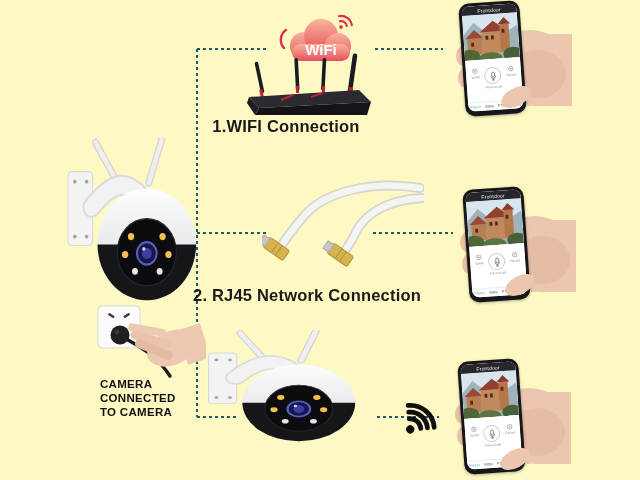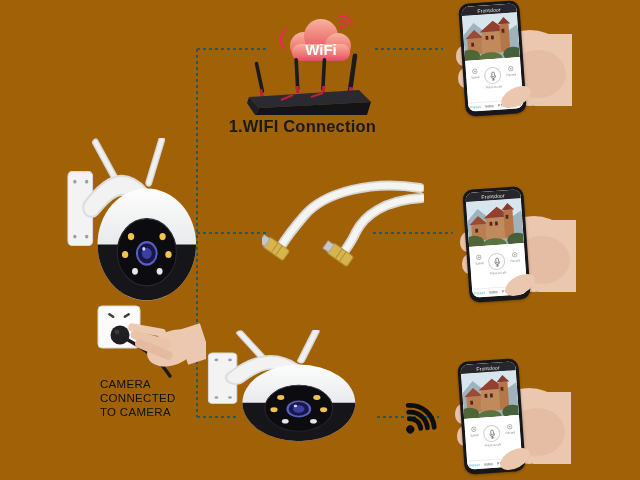--- a/index.html
+++ b/index.html
@@ -1,25 +1,25 @@
 <!DOCTYPE html>
 <html><head>
 <meta charset="utf-8">
 <style>
   html,body{margin:0;padding:0;background:#fff}
-  .stage{position:relative;width:640px;height:480px;background:#a16207;overflow:hidden;
+  .stage{position:relative;width:640px;height:480px;background:#fef9c3;overflow:hidden;
          font-family:"Liberation Sans",sans-serif}
   
   .dash-h{position:absolute;height:2px;
           background:repeating-linear-gradient(90deg,#1d5a6c 0 3px,transparent 3px 6px)}
   .dash-v{position:absolute;width:2px;
           background:repeating-linear-gradient(180deg,#1d5a6c 0 3px,transparent 3px 6px)}
   .heading{position:absolute;color:#1a1a1a;font-size:16.5px;font-weight:600;
-           text-align:right;letter-spacing:.2px;white-space:nowrap}
-  .power-note{position:absolute;left:100px;top:377px;font-weight:normal;font-size:11.5px;
+           text-align:center;letter-spacing:.2px;white-space:nowrap}
+  .power-note{position:absolute;left:100px;top:377px;font-weight:bold;font-size:11.5px;
               line-height:14px;color:#101010;letter-spacing:.3px}
   .art{position:absolute}
   
   .phone-group{position:absolute}
   .phone{position:absolute;width:61px;height:113px;background:#17171a;border-radius:10px;
          padding:3px 3px 5px 3px;box-sizing:border-box;transform:rotate(-4deg);
          box-shadow:0 1px 3px rgba(0,0,0,.3)}
   .screen{width:100%;height:100%;border-radius:7px;overflow:hidden;display:flex;
           flex-direction:column;background:#fff}
   .app-header{height:9px;min-height:9px;background:#26262c;color:#efefef;font-size:5px;
@@ -174,20 +174,21 @@
       <line x1="1" y1="-6" x2="1" y2="6" stroke="#b4903a"></line>
     </g>
     <g transform="translate(80,76) rotate(35)">
       <rect x="-14" y="-6" width="24" height="12" rx="2" fill="#d8b44e" stroke="#b4903a"></rect>
       <rect x="-20" y="-4.5" width="7" height="9" fill="#c7c7c7" stroke="#a8a8a8"></rect>
       <line x1="-4" y1="-6" x2="-4" y2="6" stroke="#b4903a"></line>
       <line x1="1" y1="-6" x2="1" y2="6" stroke="#b4903a"></line>
     </g>
   </svg>
 
+  <div class="heading" style="left:193px;top:286px;width:220px">2. RJ45 Network Connection</div>
 
   <svg class="art" style="left:84px;top:298px" width="122" height="84" viewBox="0 0 122 84">
     <rect x="14" y="8" width="42" height="42" rx="4" fill="#fbfbfb" stroke="#d9d9d9"></rect>
     <rect x="24" y="16" width="7" height="2.6" rx="1.2" fill="#3c3c3c" transform="rotate(33 27 17)"></rect>
     <rect x="39" y="16" width="7" height="2.6" rx="1.2" fill="#3c3c3c" transform="rotate(-33 43 17)"></rect>
     <path d="M44 42 C 62 52, 74 60, 86 78" stroke="#1a1a1c" stroke-width="3.4" fill="none" stroke-linecap="round"></path>
     <g>
       <ellipse cx="88" cy="50" rx="26" ry="17" fill="#ecc8b0" transform="rotate(-22 88 50)"></ellipse>
       <rect x="98" y="28" width="24" height="36" fill="#ecc8b0" transform="rotate(-18 110 46)"></rect>
       <rect x="44" y="28" width="38" height="8" rx="4" fill="#eccab2" transform="rotate(10 63 32)"></rect>

